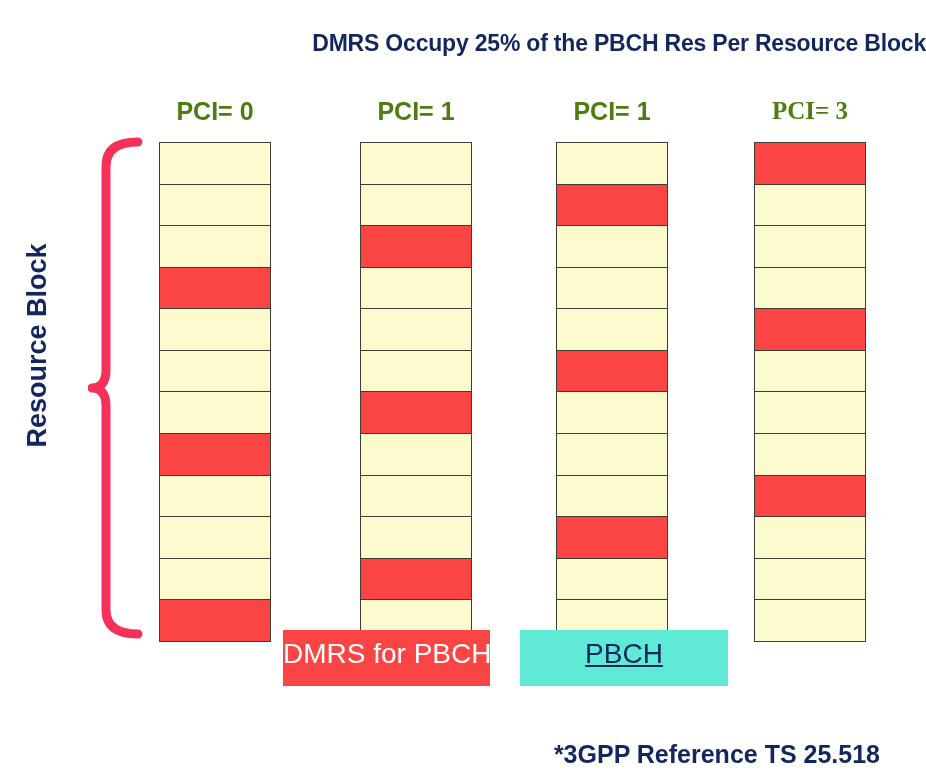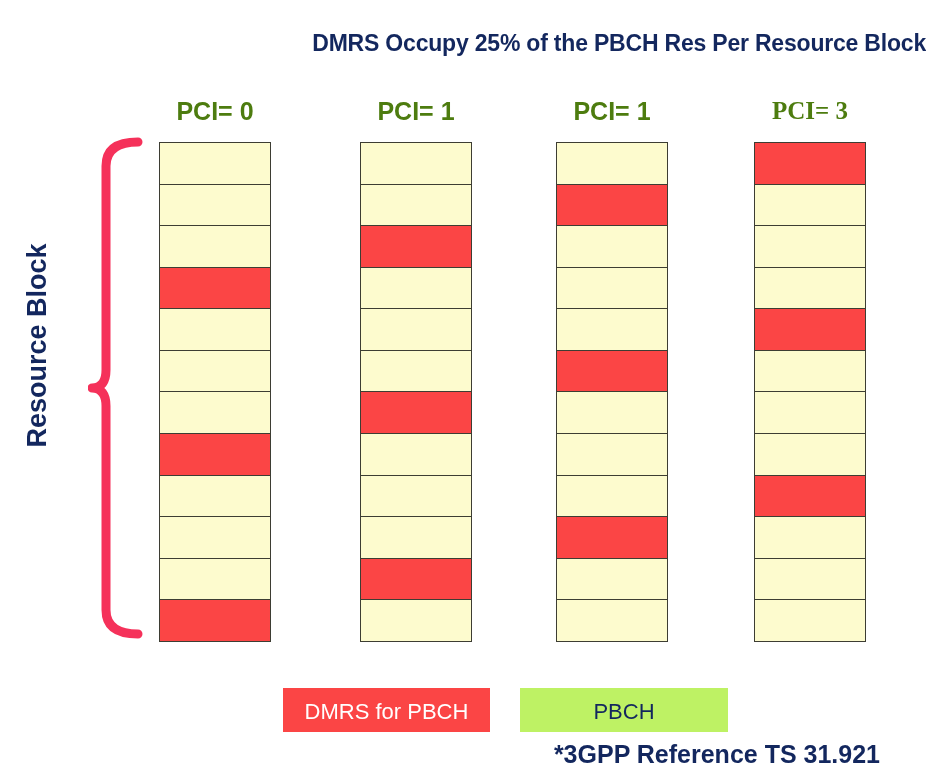--- a/index.html
+++ b/index.html
@@ -80,38 +80,39 @@
     font-weight: bold;
     color: #13275e;
     transform: rotate(-90deg);
     transform-origin: center center;
     white-space: nowrap;
   }
 
   
   .legend-box {
     position: absolute;
-    top: 688px;
-    height: 44px;
+    top: 630px;
+    height: 56px;
     line-height: 48px;
     text-align: center;
-    font-size: 22px;
+    font-size: 28px;
     white-space: nowrap;
   }
   #legend-dmrs {
     left: 283px;
     width: 207px;
     background: #fb4545;
     color: #ffffff;
   }
   #legend-pbch {
     left: 520px;
     width: 208px;
-    background: #bef264;
-    color: #13275e;
+    background: #5eead4;
+    color: #13275e;
+    text-decoration: underline;
   }
 
   
   #footnote {
     position: absolute;
     right: 46px;
     top: 740px;
     font-size: 25px;
     font-weight: bold;
     color: #13275e;
@@ -188,13 +189,13 @@
     <div class="rb-cell pbch"></div>
     <div class="rb-cell dmrs"></div>
     <div class="rb-cell pbch"></div>
     <div class="rb-cell pbch"></div>
     <div class="rb-cell pbch"></div>
   </div>
 
 <div class="legend-box" id="legend-dmrs">DMRS for PBCH</div>
 <div class="legend-box" id="legend-pbch">PBCH</div>
 
-<div id="footnote">*3GPP Reference TS 31.921</div>
+<div id="footnote">*3GPP Reference TS 25.518</div>
 
 </body></html>

